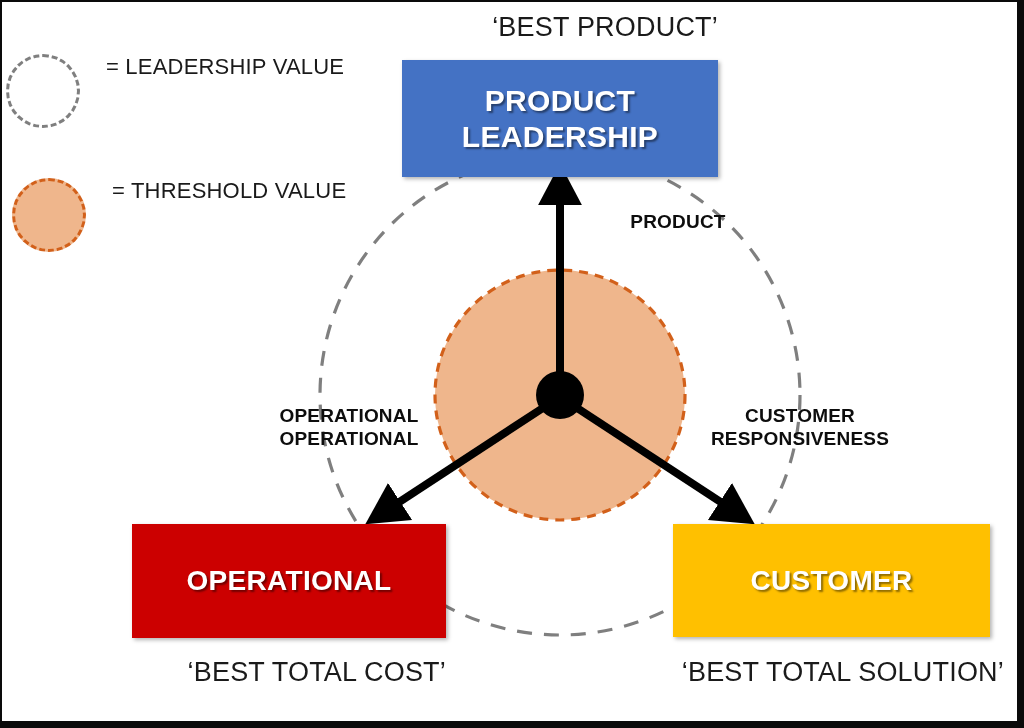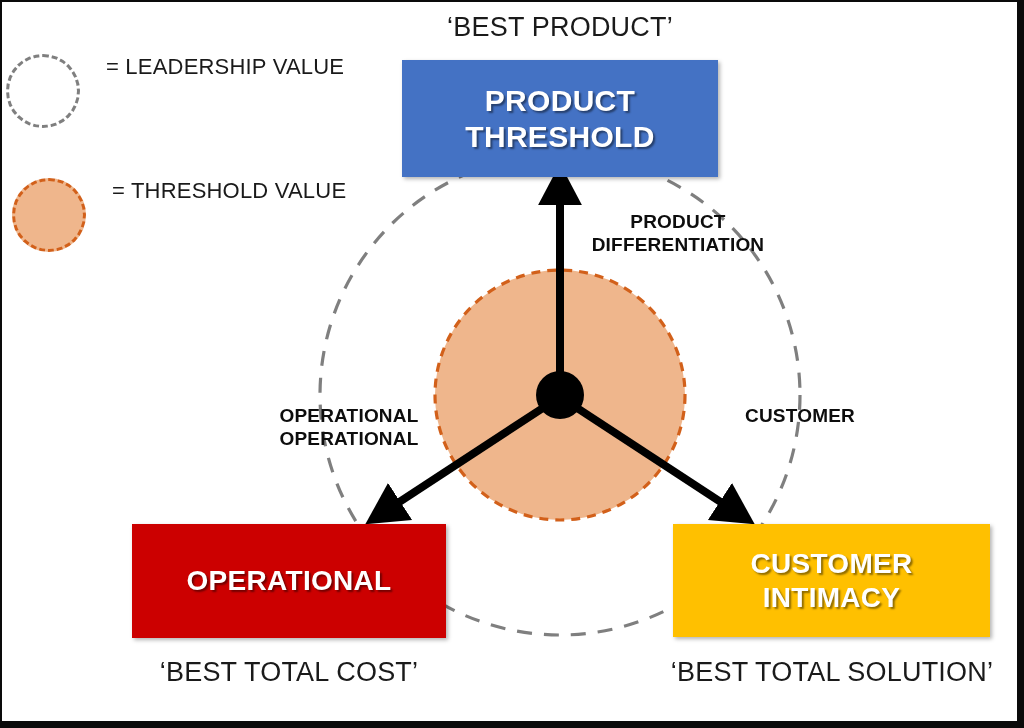--- a/index.html
+++ b/index.html
@@ -87,21 +87,21 @@
   .disc-box .line { display: block; }
 
   
   .caption {
     position: absolute;
     color: #1a1a1a;
     font-size: 27px;
     font-weight: normal;
     letter-spacing: 0.2px;
     white-space: nowrap;
-    text-align: center;
+    text-align: right;
   }
   #caption-best-product   { left: 402px; top: 12px;  width: 316px; }
   #caption-best-total-cost{ left: 132px; top: 657px; width: 314px; }
   #caption-best-total-solution { left: 660px; top: 657px; width: 344px; }
 
   
   .flow-label {
     position: absolute;
     color: #0d0d0d;
     font-size: 19px;
@@ -192,44 +192,43 @@
   </div>
 
   <div class="caption" id="caption-best-product">‘BEST PRODUCT’</div>
 
   <div class="caption" id="caption-best-total-solution">‘BEST TOTAL SOLUTION’</div>
 
   <div class="caption" id="caption-best-total-cost">‘BEST TOTAL COST’</div>
 
   <div class="disc-box" id="box-product-leadership">
     <span class="line">PRODUCT</span>
-    <span class="line">THRESHOLD</span>
+    <span class="line">LEADERSHIP</span>
   </div>
 
   <div class="disc-box" id="box-operational-excellence">
     <span class="line">OPERATIONAL</span>
   </div>
 
   <div class="disc-box" id="box-customer-intimacy">
     <span class="line">CUSTOMER</span>
-    <span class="line">INTIMACY</span>
   </div>
 
   <div class="flow-label" id="label-product-differentiation">
     <span class="line">PRODUCT</span><br>
-    <span class="line">DIFFERENTIATION</span>
   </div>
 
   <div class="flow-label" id="label-operational-competence">
     <span class="line">OPERATIONAL</span><br>
     <span class="line">OPERATIONAL</span>
   </div>
 
   <div class="flow-label" id="label-customer-responsiveness">
     <span class="line">CUSTOMER</span><br>
+    <span class="line">RESPONSIVENESS</span>
   </div>
 
   <div id="frame-top"></div>
   <div id="frame-left"></div>
   <div id="frame-right"></div>
   <div id="frame-bottom"></div>
 
 </div>
 
 </body></html>

